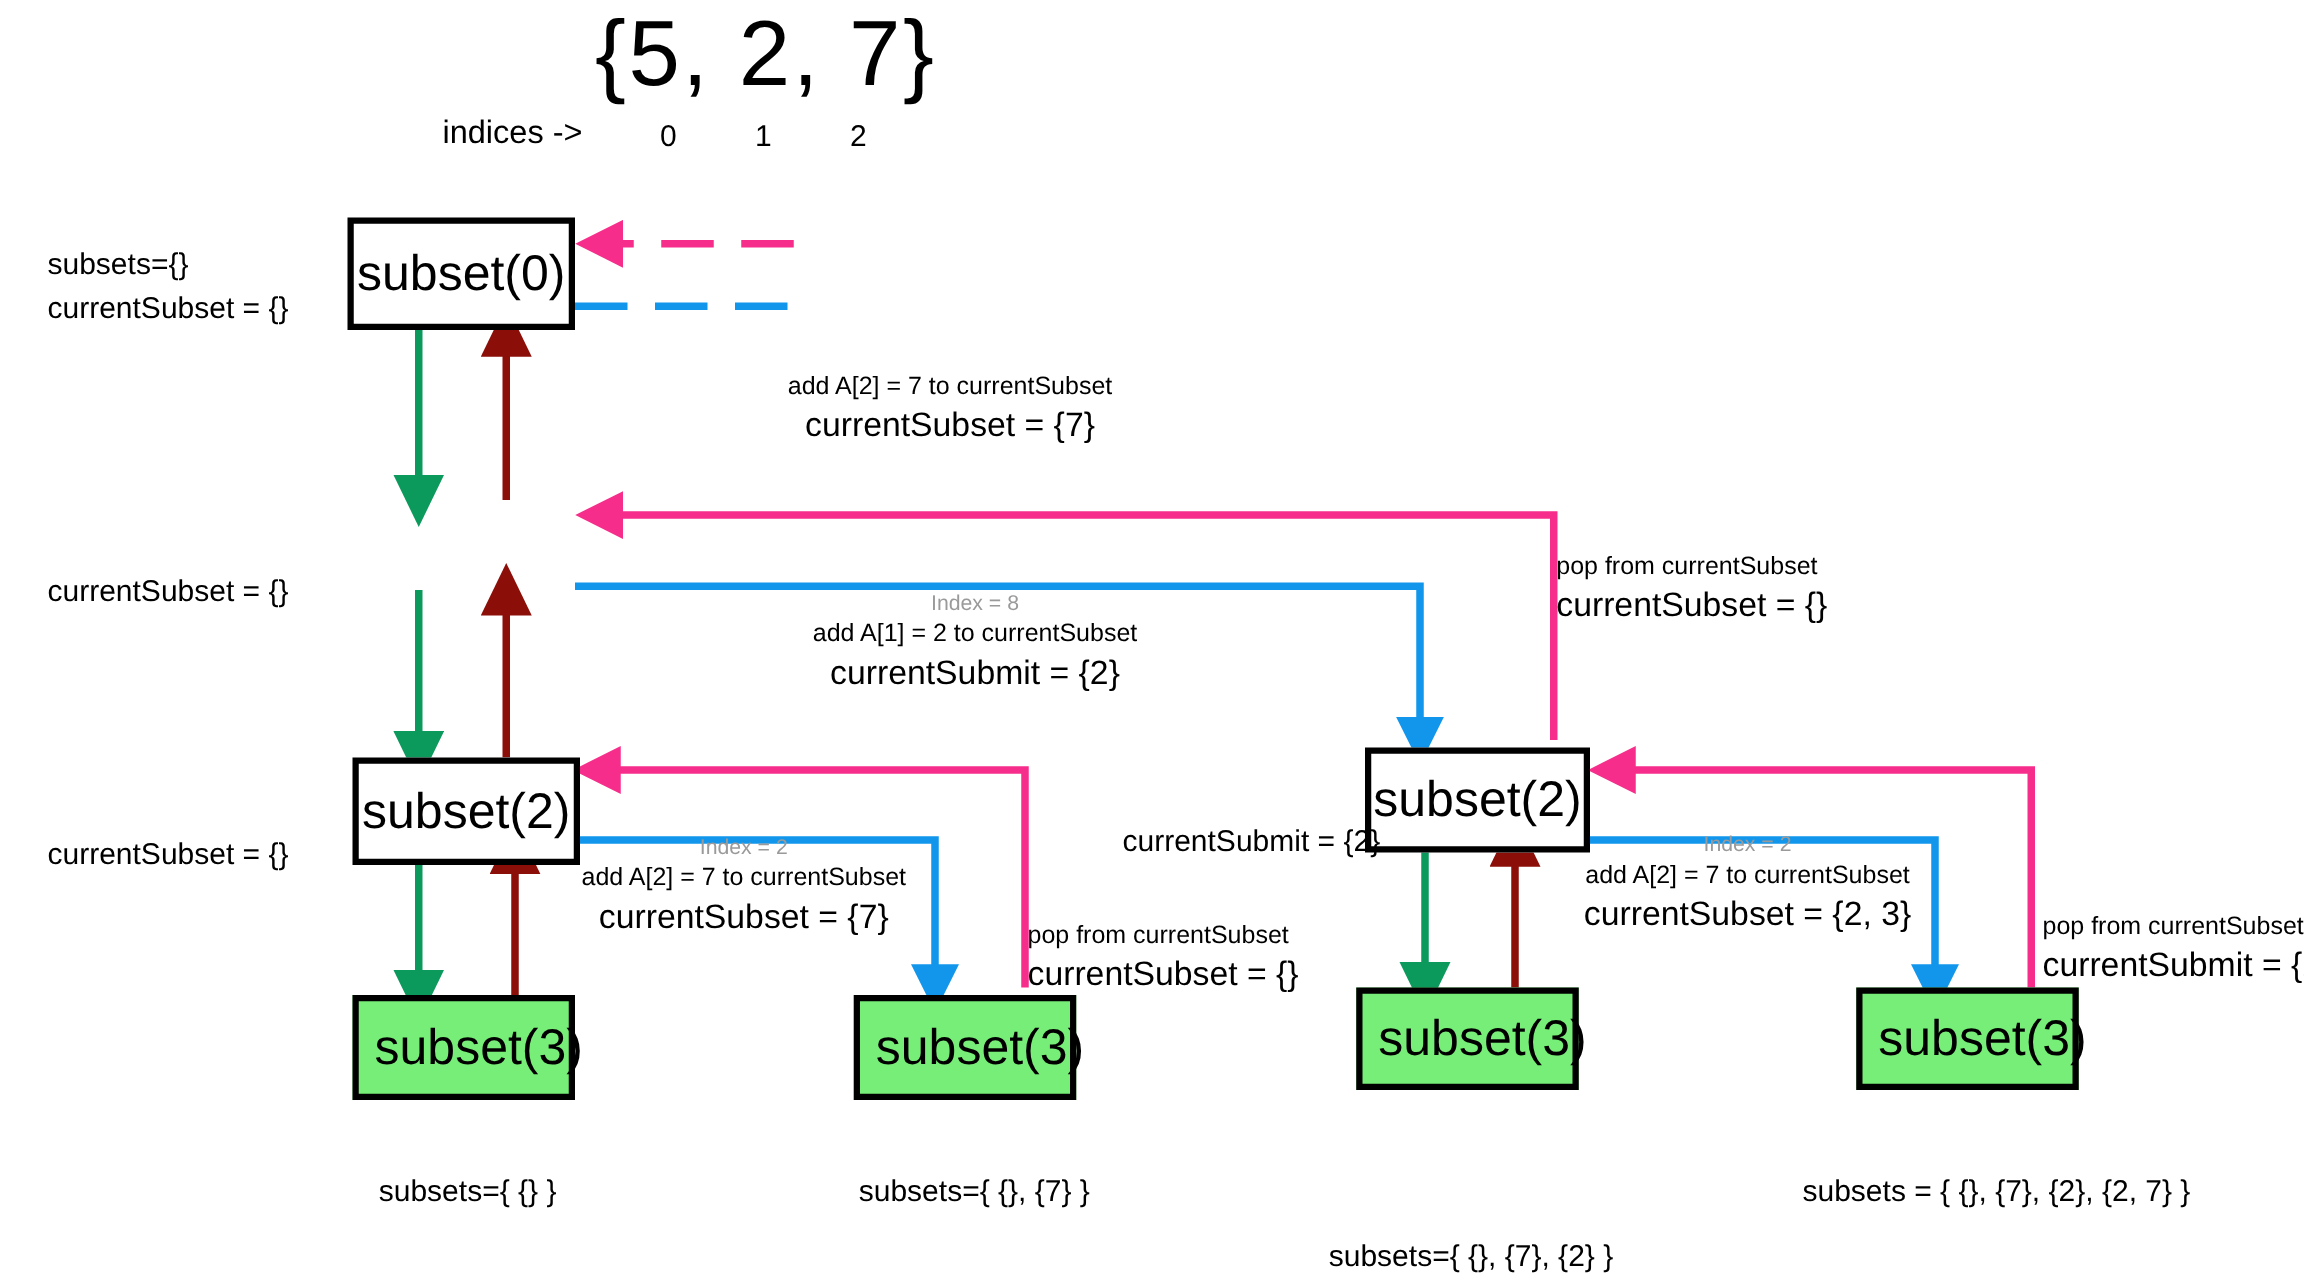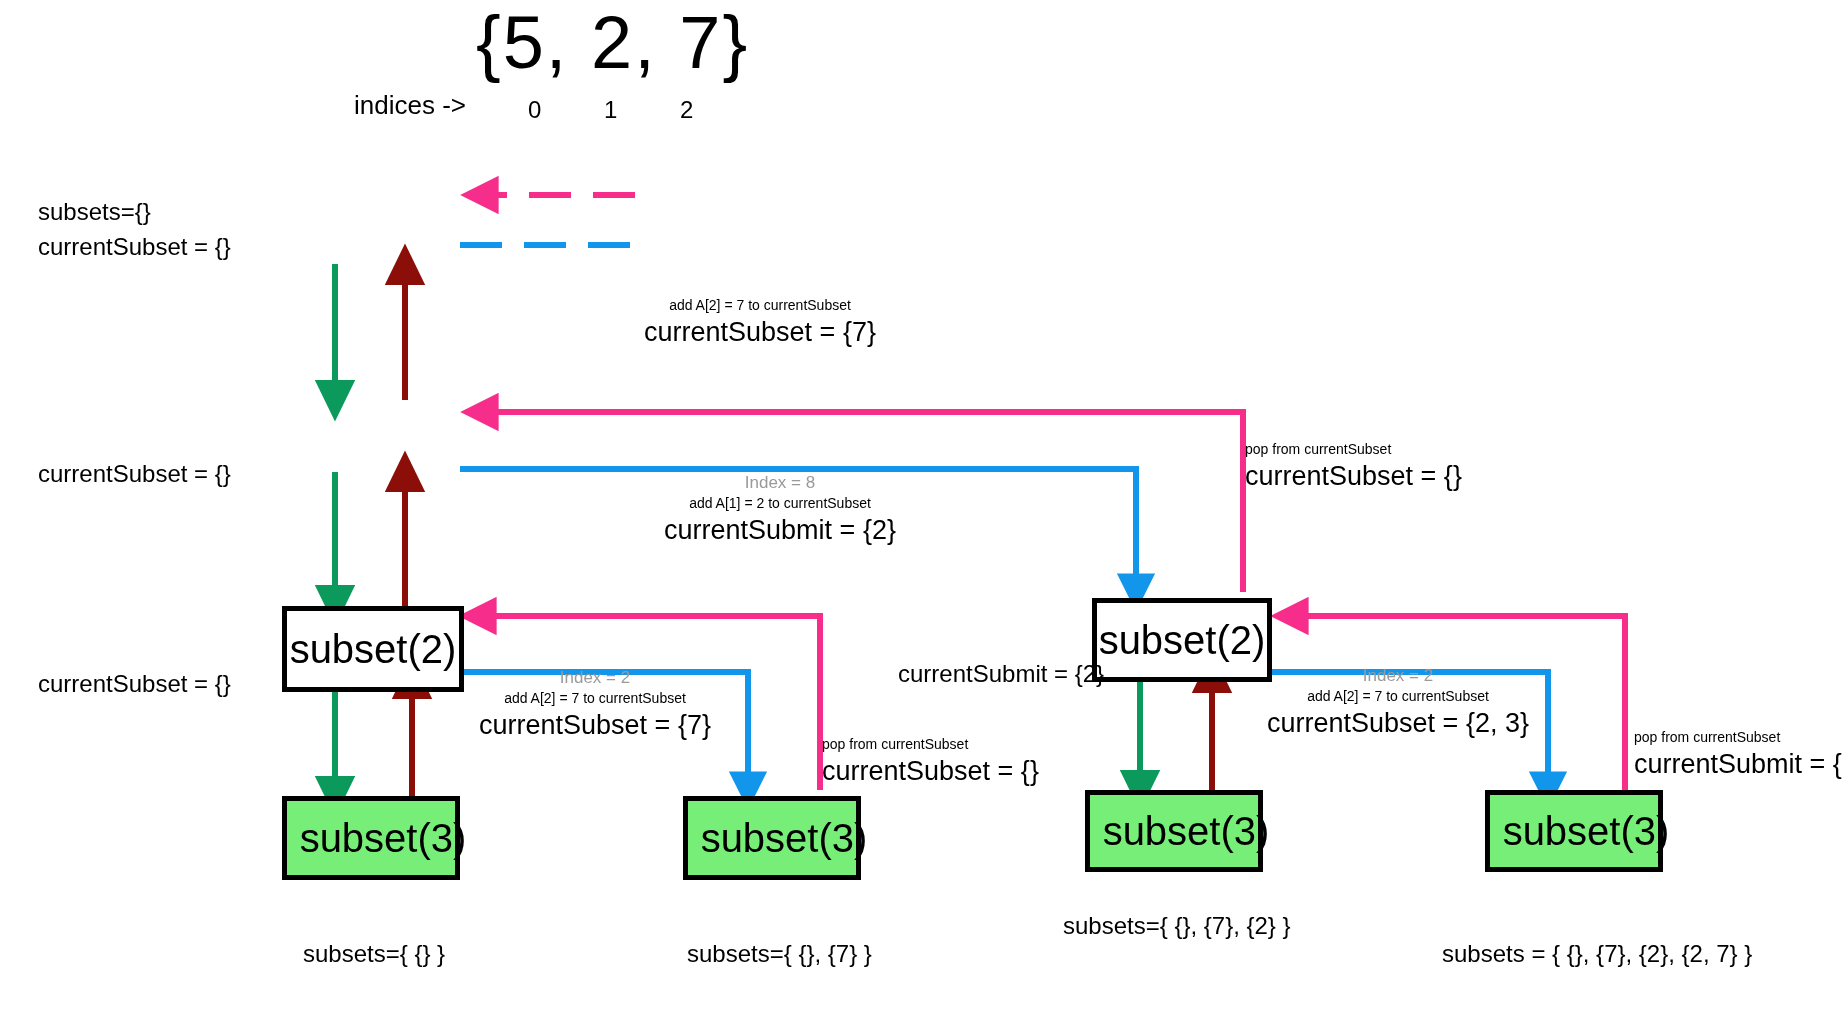--- a/index.html
+++ b/index.html
@@ -16,21 +16,21 @@
   .lbl{position:absolute;white-space:nowrap;line-height:1.32;}
   .lbl.mid{font-size:24px;margin-top:28px;}
 
   #title{position:absolute;left:476px;top:6px;font-size:74px;letter-spacing:2px;
          white-space:nowrap;line-height:1;}
   .idx{position:absolute;font-size:24px;}
   #indices-arrow{position:absolute;left:354px;top:90px;font-size:26px;white-space:nowrap;}
 
   .ann{position:absolute;white-space:nowrap;text-align:center;}
   .ann .l1{font-size:17px;color:#9a9a9a;line-height:1.3;}
-  .ann .l2{font-size:14px;line-height:1.35;}
+  .ann .l2{font-size:20px;line-height:1.35;}
   .ann .l3{font-size:27px;line-height:1.3;}
   .ann.left-al{text-align:left;}
 </style>
 </head>
 <body>
 
 <div id="stage">
 
   <div id="title">{5, 2, 7}</div>
   <div id="indices-arrow">indices -&gt;</div>
@@ -84,20 +84,23 @@
       <line x1="635" y1="195" x2="480" y2="195" stroke="#f62d8b" stroke-width="6" stroke-dasharray="42,22" marker-end="url(#ah-pink)"></line>
 
       <path d="M1243,592 L1243,412 L480,412" fill="none" stroke="#f62d8b" stroke-width="6" marker-end="url(#ah-pink)"></path>
 
       <path d="M820,790 L820,616 L478,616" fill="none" stroke="#f62d8b" stroke-width="6" marker-end="url(#ah-pink)"></path>
 
       <path d="M1625,790 L1625,616 L1290,616" fill="none" stroke="#f62d8b" stroke-width="6" marker-end="url(#ah-pink)"></path>
     </g>
   </svg>
 
+  <div class="node" style="left:278px;top:174px;width:182px;height:90px;">
+    <span>subset(0)</span>
+  </div>
 
 
   <div class="node" style="left:282px;top:606px;width:182px;height:86px;">
     <span>subset(2)</span>
   </div>
 
   <div class="node leaf" style="left:282px;top:796px;width:178px;height:84px;">
     <span>subset(3)</span>
   </div>
 
@@ -161,16 +164,16 @@
   </div>
 
   <div class="ann left-al" style="left:1634px;top:728px;width:300px;">
     <div class="l1"></div>
     <div class="l2">pop from currentSubset</div>
     <div class="l3">currentSubmit = {2}</div>
   </div>
 
   <div class="lbl mid" style="left:303px;top:910px;">subsets={ {} }</div>
   <div class="lbl mid" style="left:687px;top:910px;">subsets={ {}, {7} }</div>
-  <div class="lbl mid" style="left:1063px;top:882px;">subsets={ {}, {7}, {2} }</div>
+  <div class="lbl mid" style="left:1063px;top:962px;">subsets={ {}, {7}, {2} }</div>
   <div class="lbl mid" style="left:1442px;top:910px;">subsets = { {}, {7}, {2}, {2, 7} }</div>
 
 </div>
 
 </body></html>

